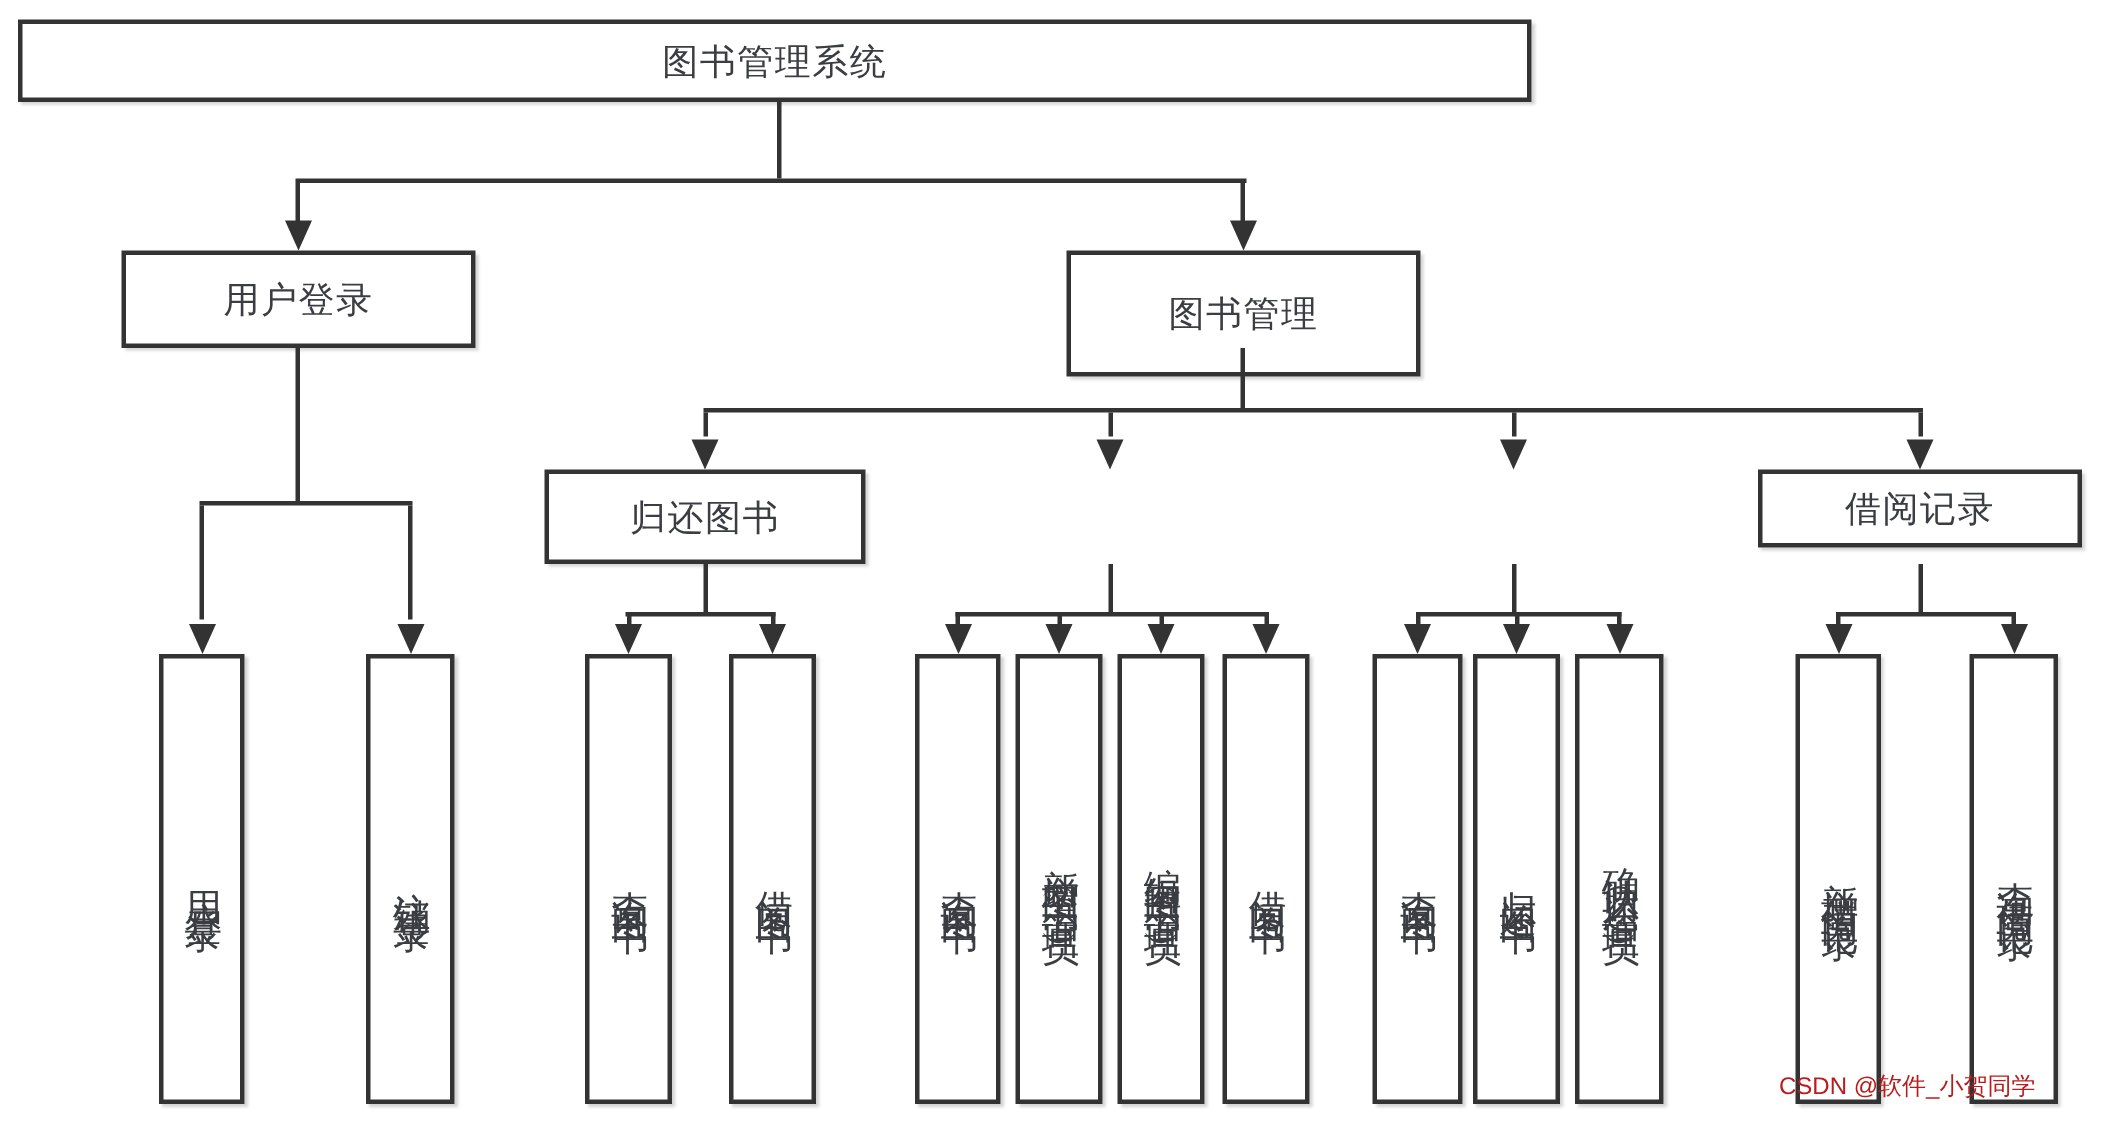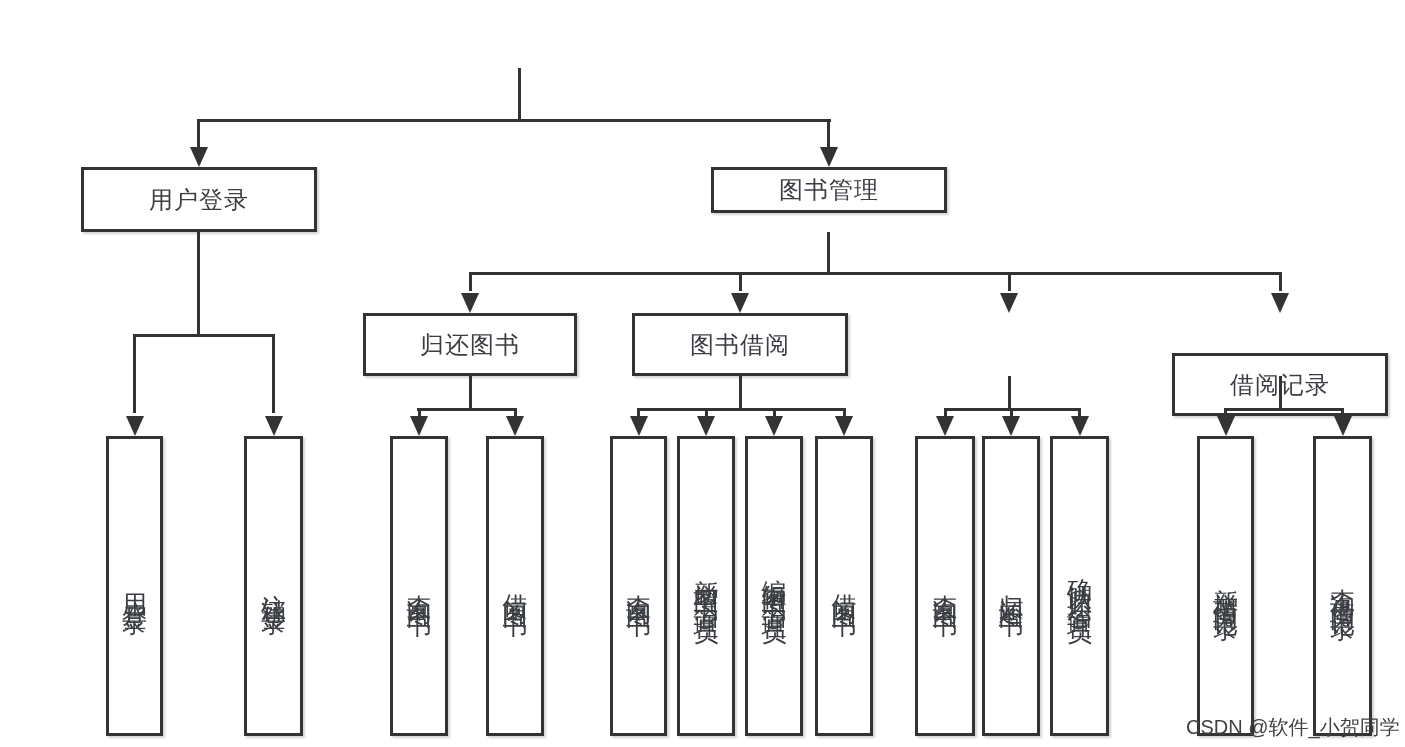--- a/index.html
+++ b/index.html
@@ -39,46 +39,46 @@
     position: absolute;
     width: 0; height: 0;
     border-left: 9px solid transparent;
     border-right: 9px solid transparent;
     border-top: 20px solid #333333;
   }
   .watermark {
     position: absolute;
     left: 1186px;
     top: 714px;
-    font-size: 20px;
-    color: #404040;
+    font-size: 16px;
+    color: #b91c1c;
     white-space: nowrap;
     z-index: 10;
   }
 </style>
 </head>
 <body>
 
 <div class="canvas">
 
+  <div class="node" style="left:12px; top:13px; width:1009px; height:55px;">
+    <span>图书管理系统</span>
+  </div>
 
   <div class="node" style="left:81px; top:167px; width:236px; height:65px;">
     <span>用户登录</span>
   </div>
-  <div class="node" style="left:711px; top:167px; width:236px; height:46px;">
+  <div class="node" style="left:711px; top:167px; width:236px; height:84px;">
     <span>图书管理</span>
   </div>
 
   <div class="node" style="left:363px; top:313px; width:214px; height:63px;">
     <span>归还图书</span>
   </div>
-  <div class="node" style="left:632px; top:313px; width:216px; height:63px;">
-    <span>图书借阅</span>
-  </div>
-  <div class="node" style="left:1172px; top:313px; width:216px; height:63px;margin-top:40px;">
+  <div class="node" style="left:1172px; top:313px; width:216px; height:52px;">
     <span>借阅记录</span>
   </div>
 
   <div class="node leaf" style="left:106px; top:436px; width:57px; height:300px;">
     <span class="vtext">用户登录</span>
   </div>
   <div class="node leaf" style="left:244px; top:436px; width:59px; height:300px;">
     <span class="vtext">注销登录</span>
   </div>
 

